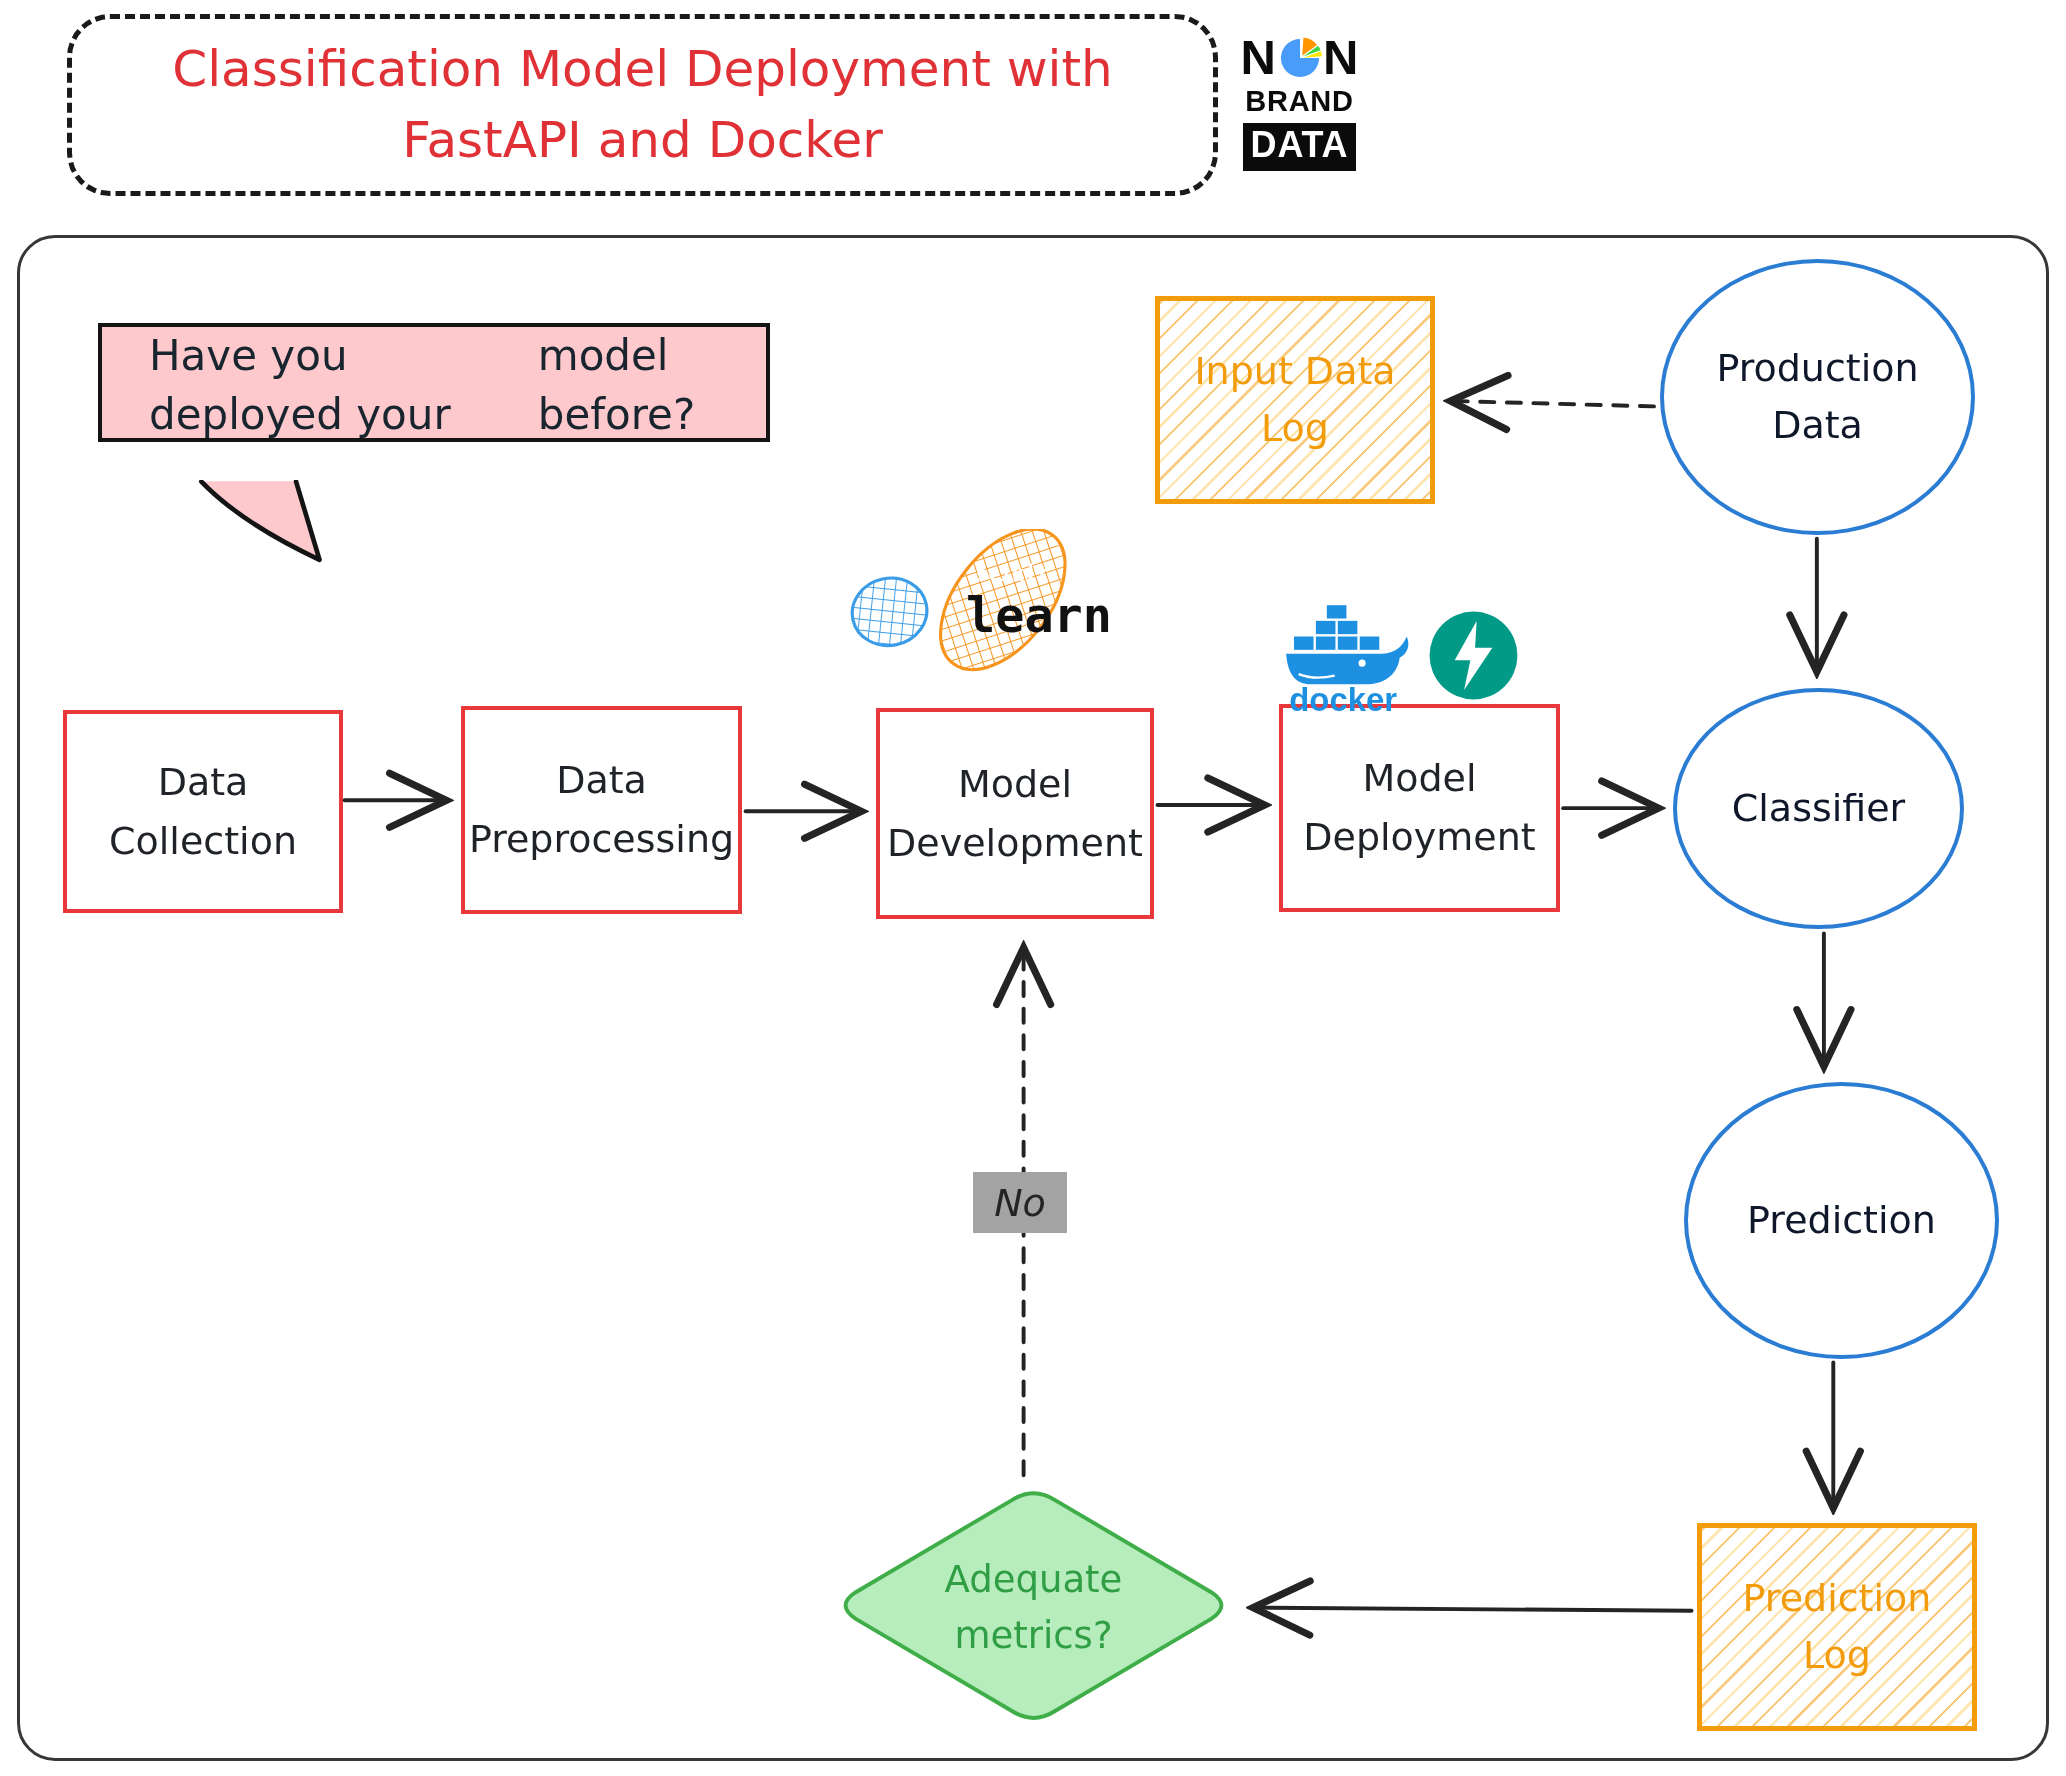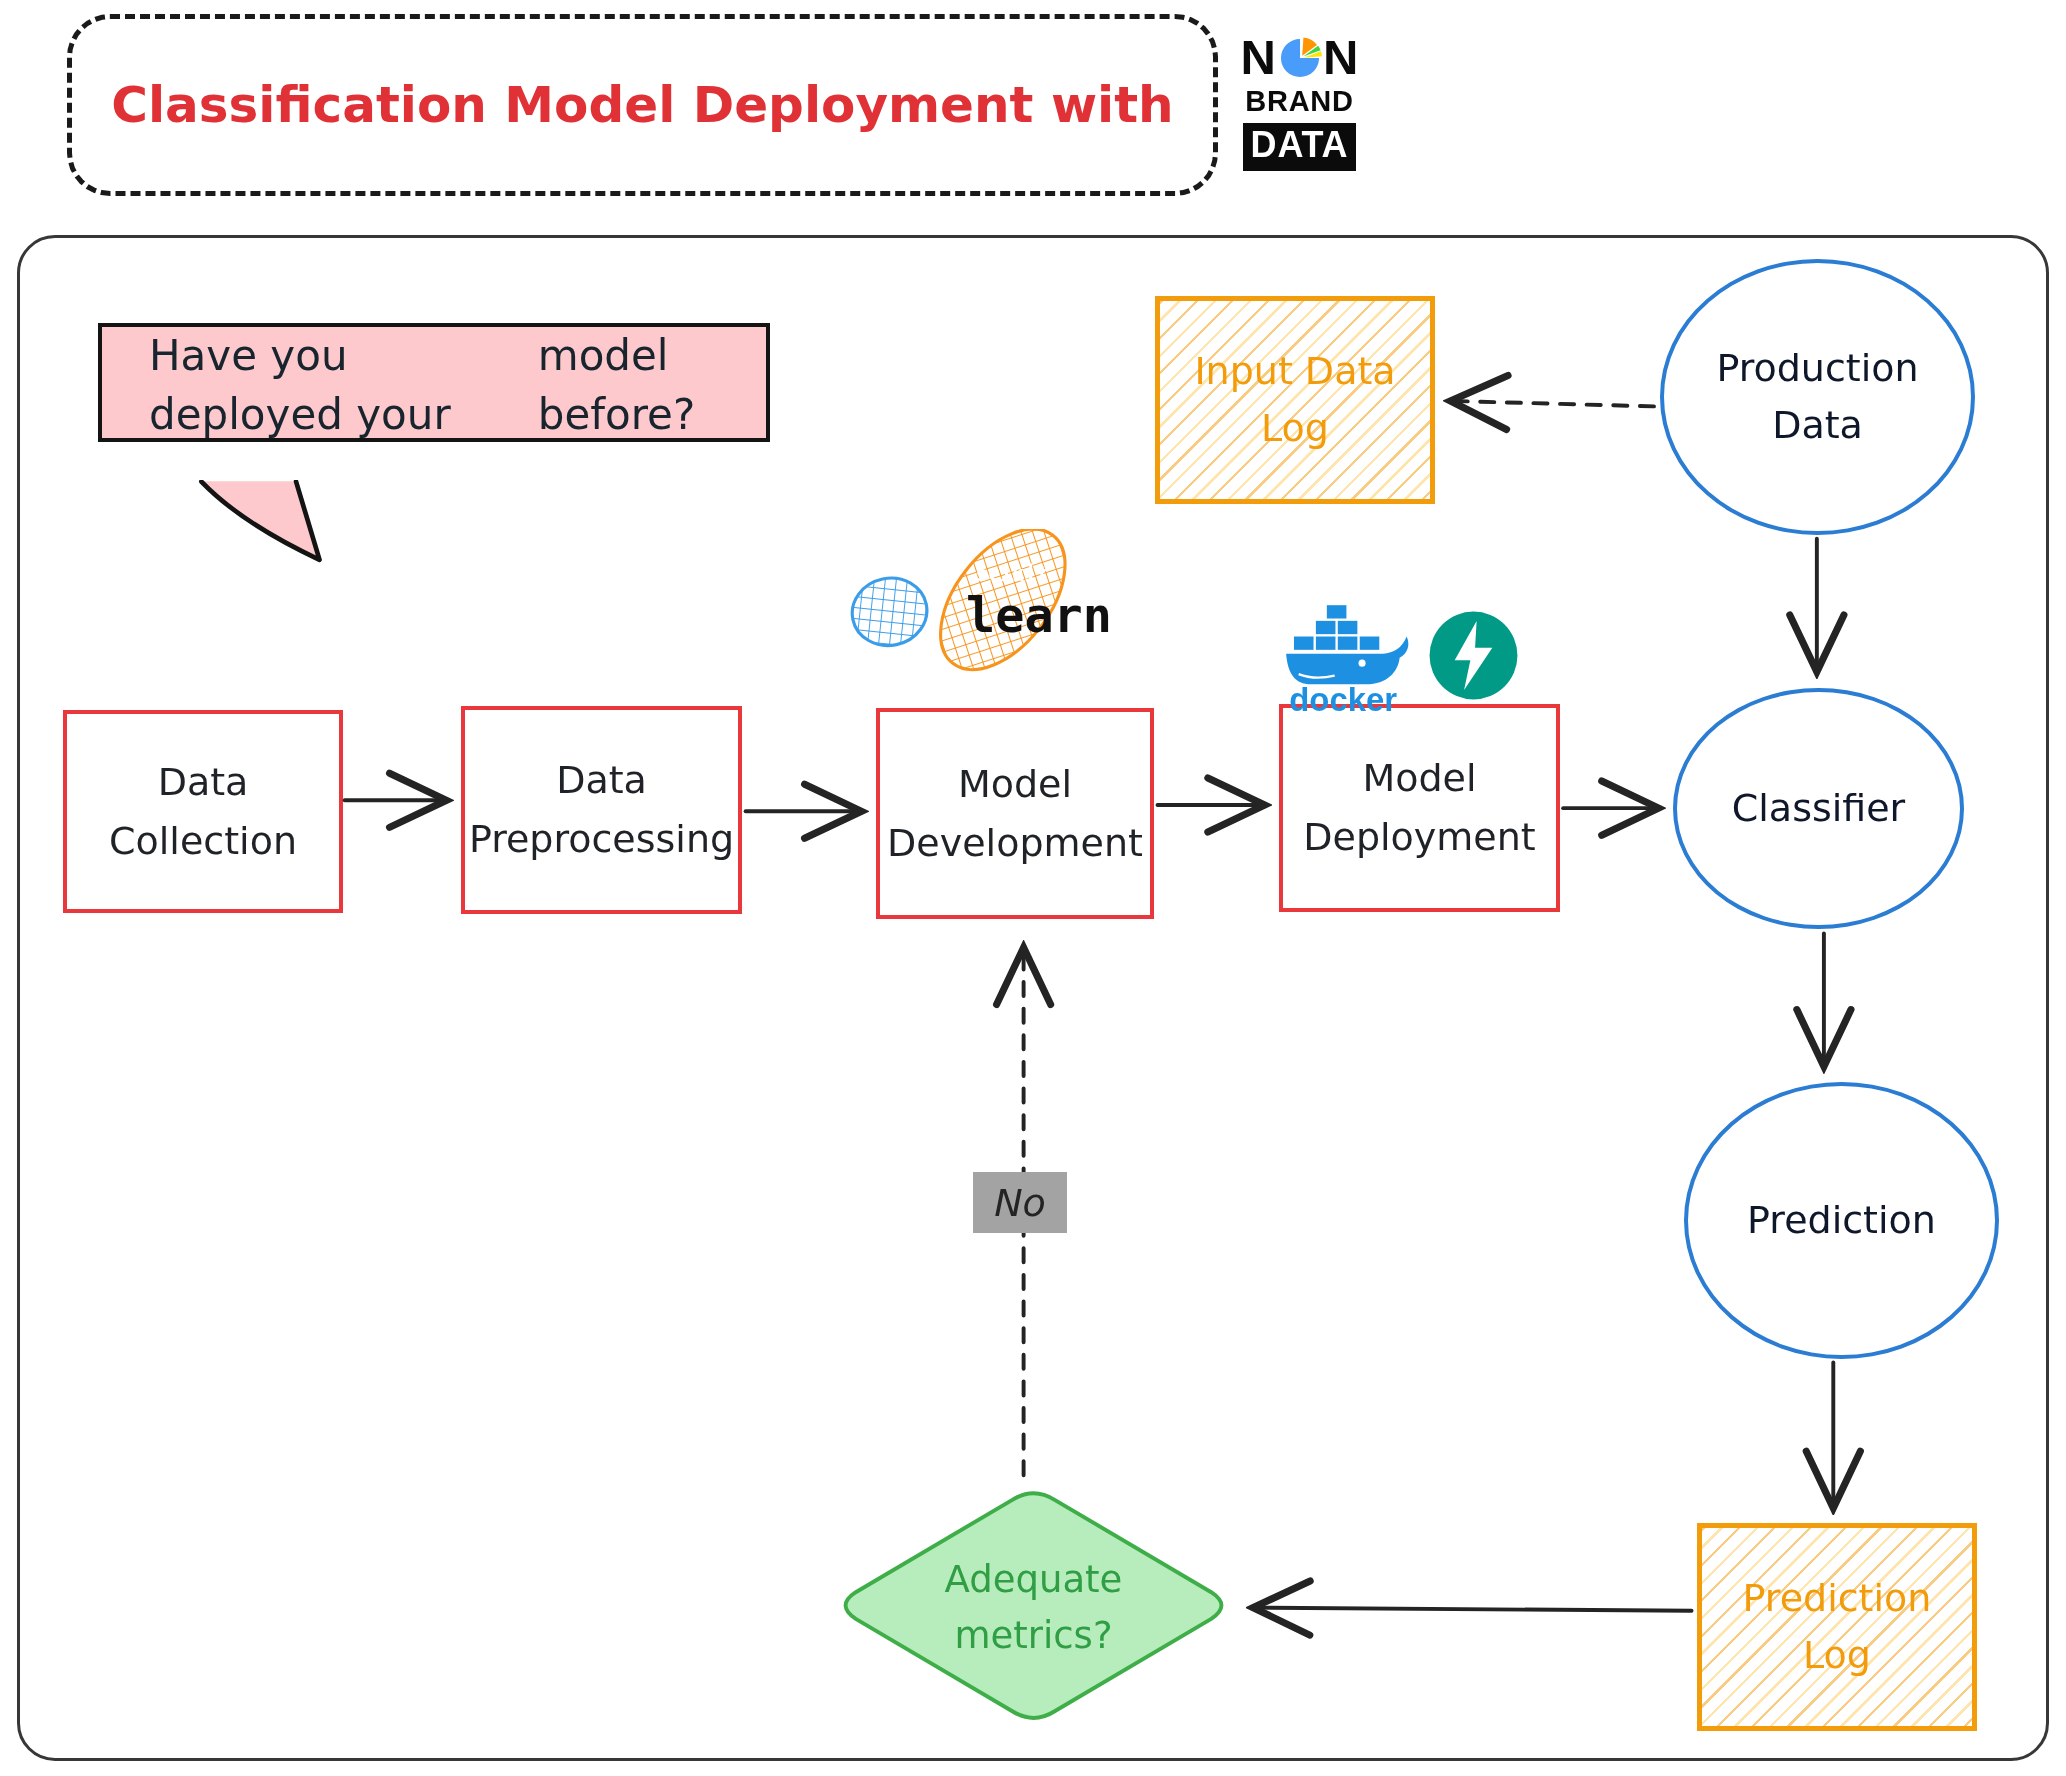--- a/index.html
+++ b/index.html
@@ -2,21 +2,21 @@
 <html style="font-size:12.5px"><head>
 <meta charset="utf-8">
 <style>
   html,body{margin:0;padding:0;background:#ffffff;}
   .canvas{position:relative;width:2066px;height:1776px;background:#fff;overflow:hidden;
           font-family:"DejaVu Sans",sans-serif;color:#222;}
 
   
   .title-box{position:absolute;left:67px;top:14px;width:1151px;height:182px;
              border:5.5px dashed #1a1a1a;border-radius:43px;box-sizing:border-box;
-             display:flex;flex-direction:column;align-items:center;justify-content:center;font-weight:bold;}
+             display:flex;flex-direction:column;align-items:center;justify-content:center;}
   .title-line{color:#e03136;font-size:50px;line-height:1.42;white-space:nowrap;}
 
   .logo{position:absolute;left:1241px;top:33px;width:117px;display:flex;
         flex-direction:column;align-items:center;font-family:"Liberation Sans",sans-serif;}
   .logo-row1{display:flex;align-items:center;gap:1.6px;}
   .logo-n{font-size:49px;font-weight:bold;color:#0b0b0b;line-height:1;}
   .logo-pie{width:44px;height:44px;}
   .logo-brand{font-size:29px;font-weight:bold;color:#0b0b0b;letter-spacing:0.8px;margin-top:3.1px;}
   .logo-data{margin-top:4.7px;background:#0b0b0b;color:#fff;font-size:36px;font-weight:bold;
              padding:1.6px 7.8px 4.7px 7.8px;letter-spacing:0.8px;}
@@ -78,20 +78,21 @@
             font-style:italic;color:#242424;}
   .icon{position:absolute;}
 </style>
 </head>
 <body>
 
 <div class="canvas">
 
   <div class="title-box">
     <div class="title-line">Classification Model Deployment with</div>
+    <div class="title-line">FastAPI and Docker</div>
   </div>
 
   <div class="logo">
     <div class="logo-row1">
       <span class="logo-n">N</span>
       <svg class="logo-pie" viewBox="-30 -30 60 60">
         <path d="M26,0 A26,26 0 1 1 0,-26 L0,0 Z" fill="#4a9cfb"></path>
         <g transform="translate(3,-3)">
             <path d="M0,0 L1.7,-24.9 A25,25 0 0 1 20.2,-14.7 Z" fill="#ff9500"></path>
           </g>

